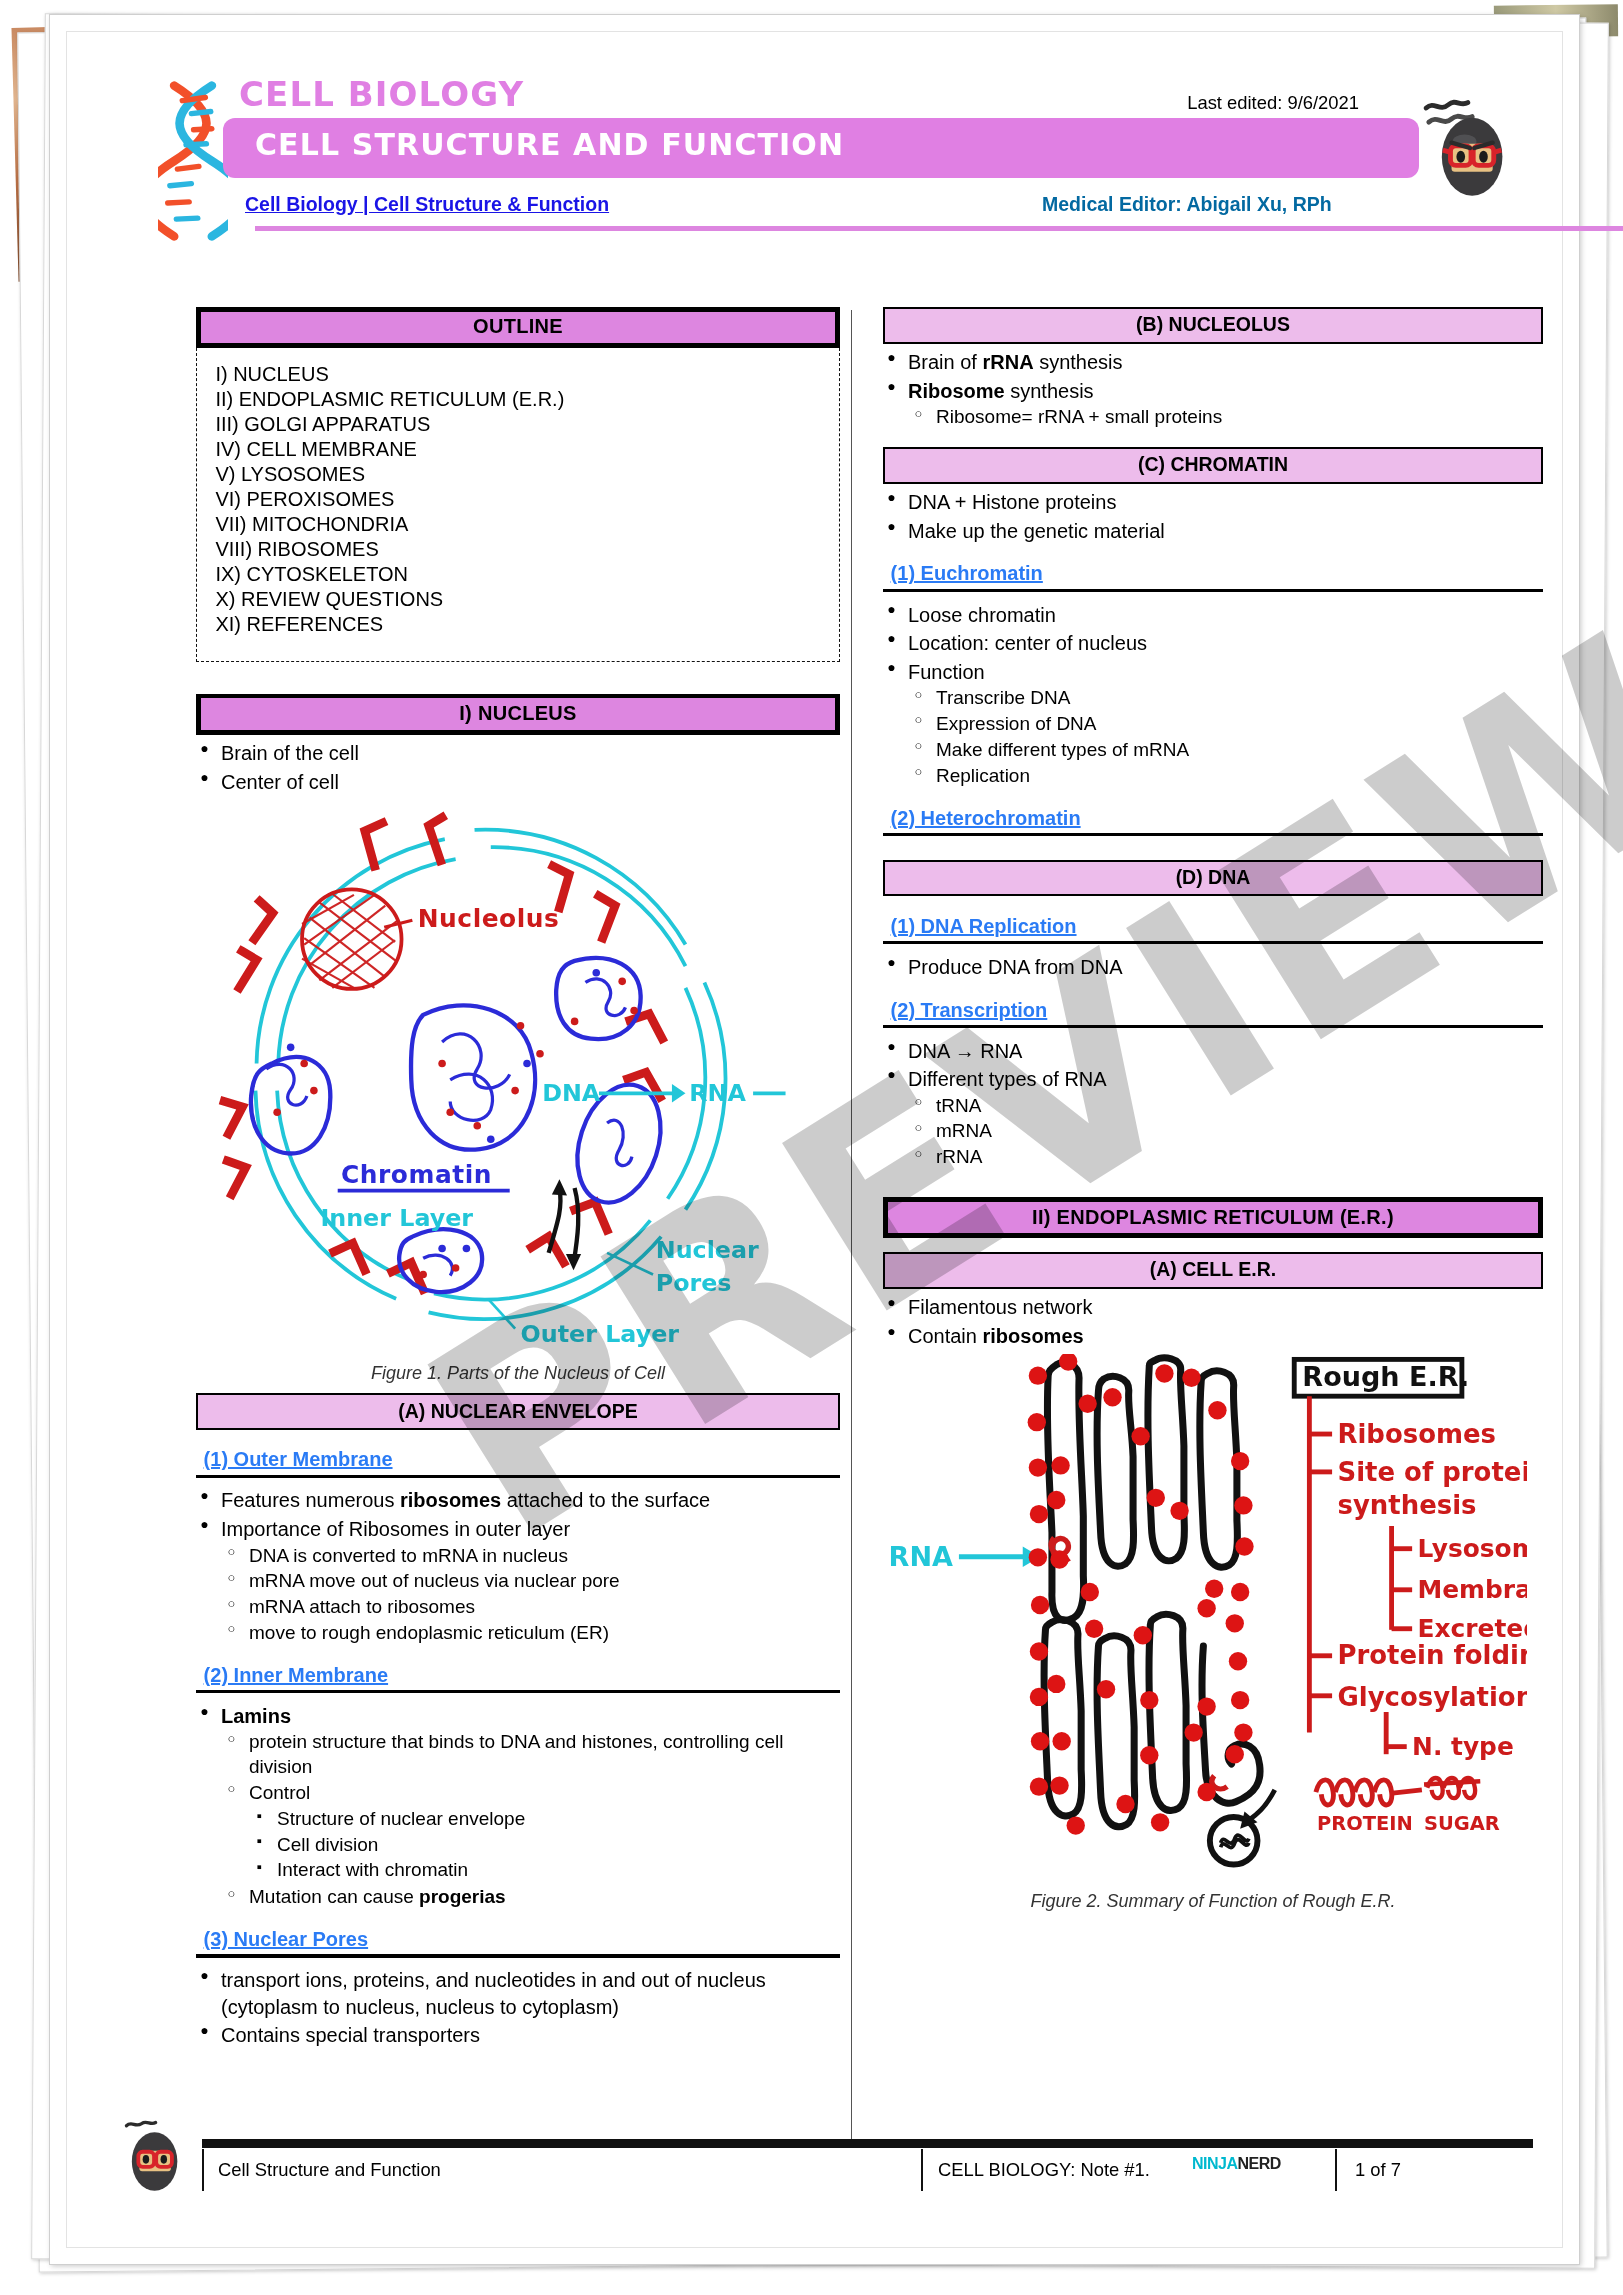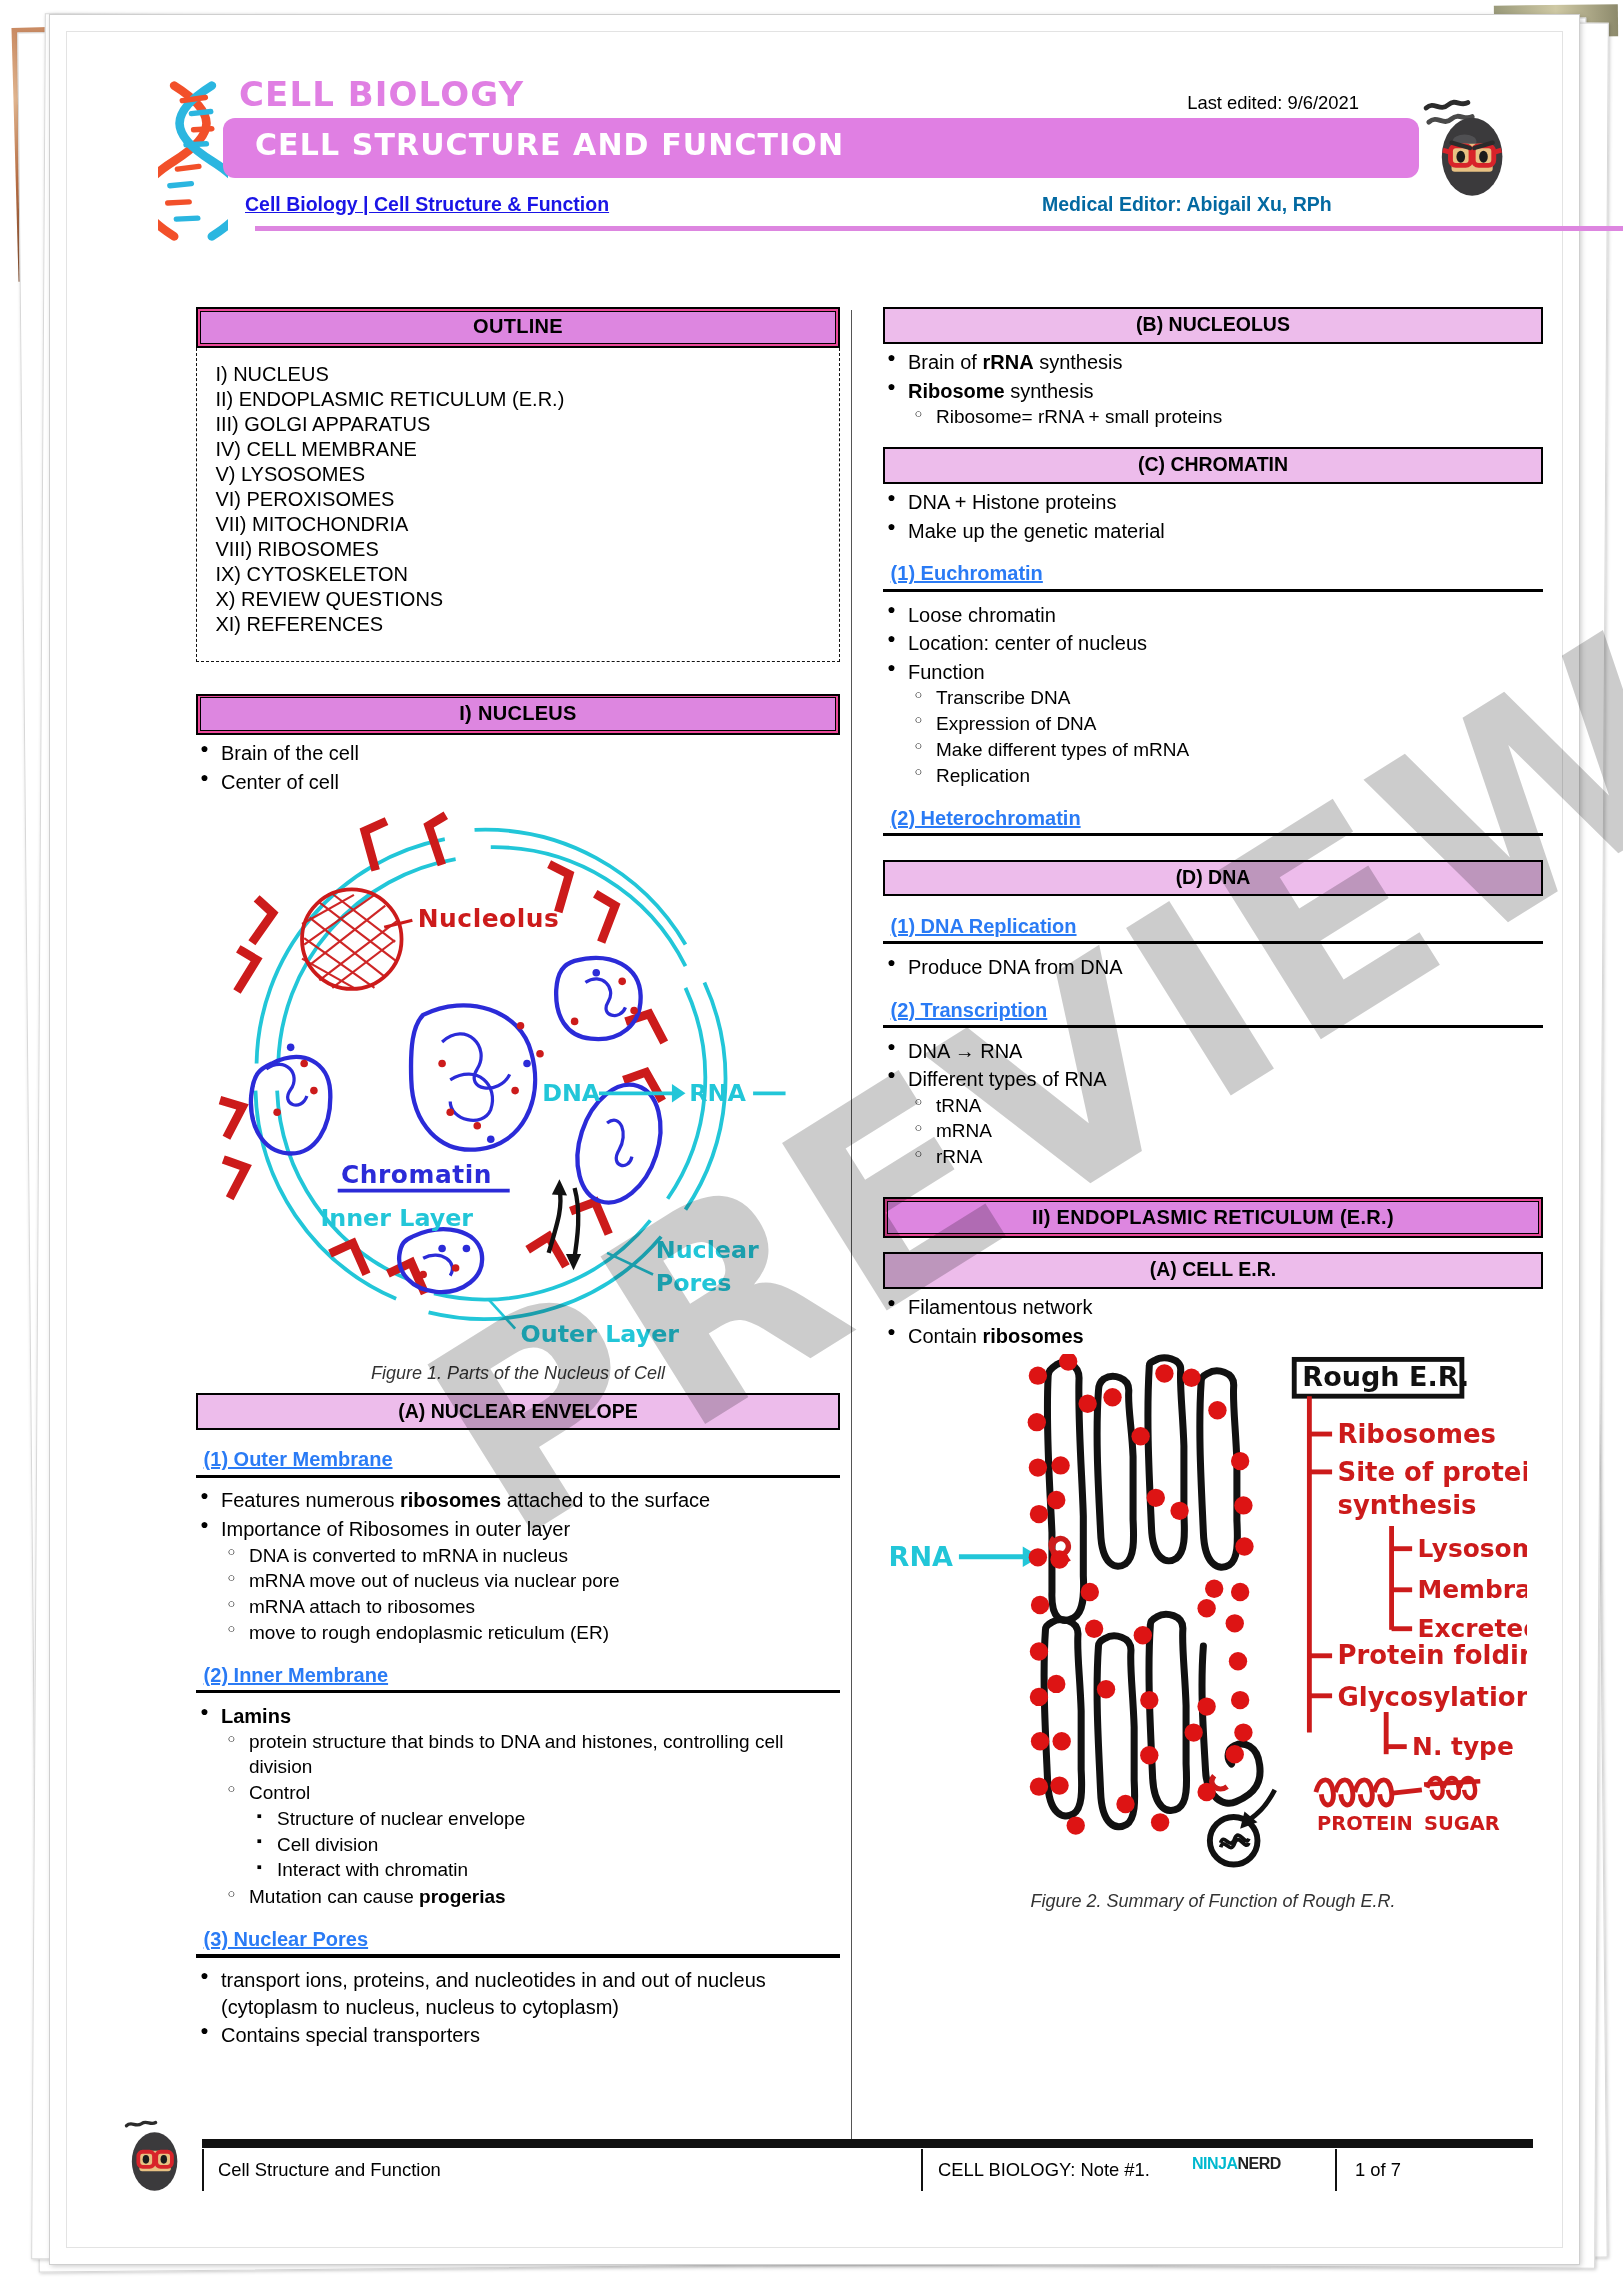--- a/index.html
+++ b/index.html
@@ -56,21 +56,21 @@
 
   
   .col { position:absolute; top:292px; }
   .col-left  { left:146px;  width:644px; }
   .col-right { left:833px; width:660px; }
   .col-divider { position:absolute; left:801px; top:295px; width:1.1px; height:1829px;
                  background:#555; }
 
   
   .h-main {
-    border:2.7px solid #000; padding:1.6px; background:#ec4899; margin-bottom:0;
+    border:2.7px solid #000; padding:1.6px; background:#000000; margin-bottom:0;
   }
   .h-main > div {
     background:#dd86e0; border:1.1px solid #000;
     text-align:center; font-weight:bold; font-size:20px; color:#000;
     padding:3.8px 0 4.9px 0; letter-spacing:0.3px;
   }
   .h-sub {
     border:2.2px solid #000; background:#edbceb;
     text-align:center; font-weight:bold; font-size:19.5px; color:#000;
     padding:4.3px 0 5.4px 0;

